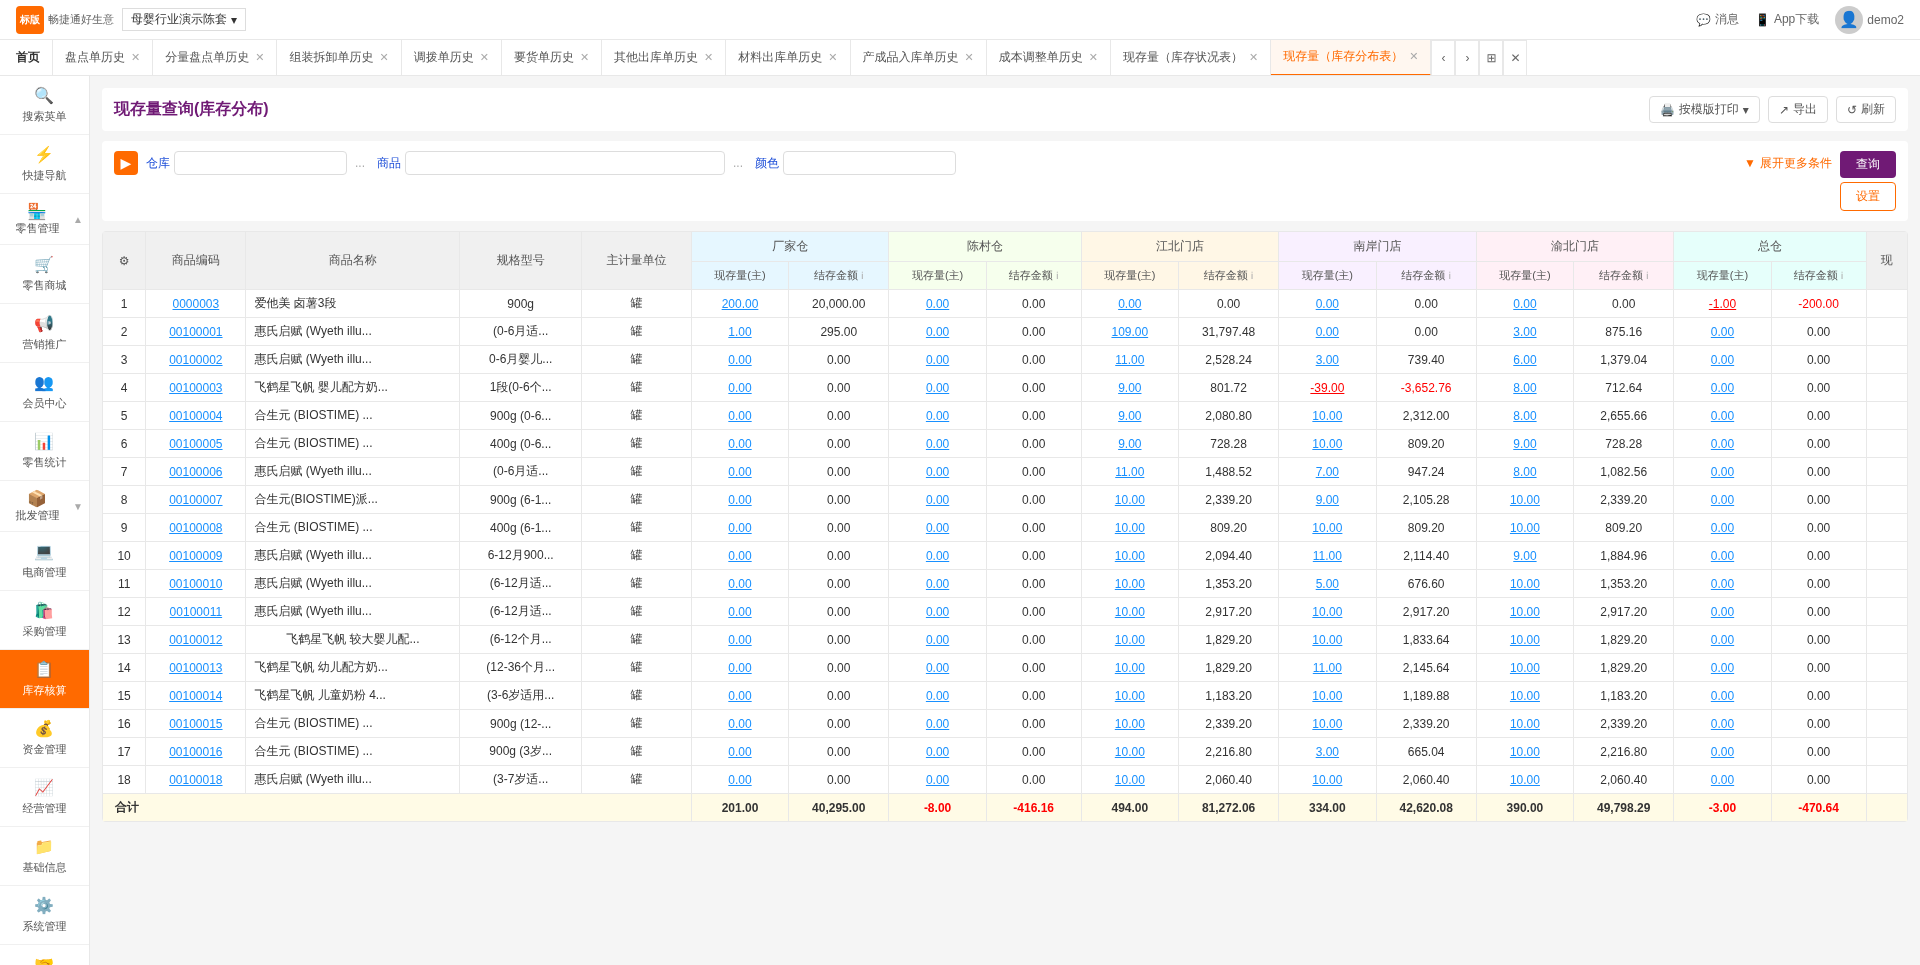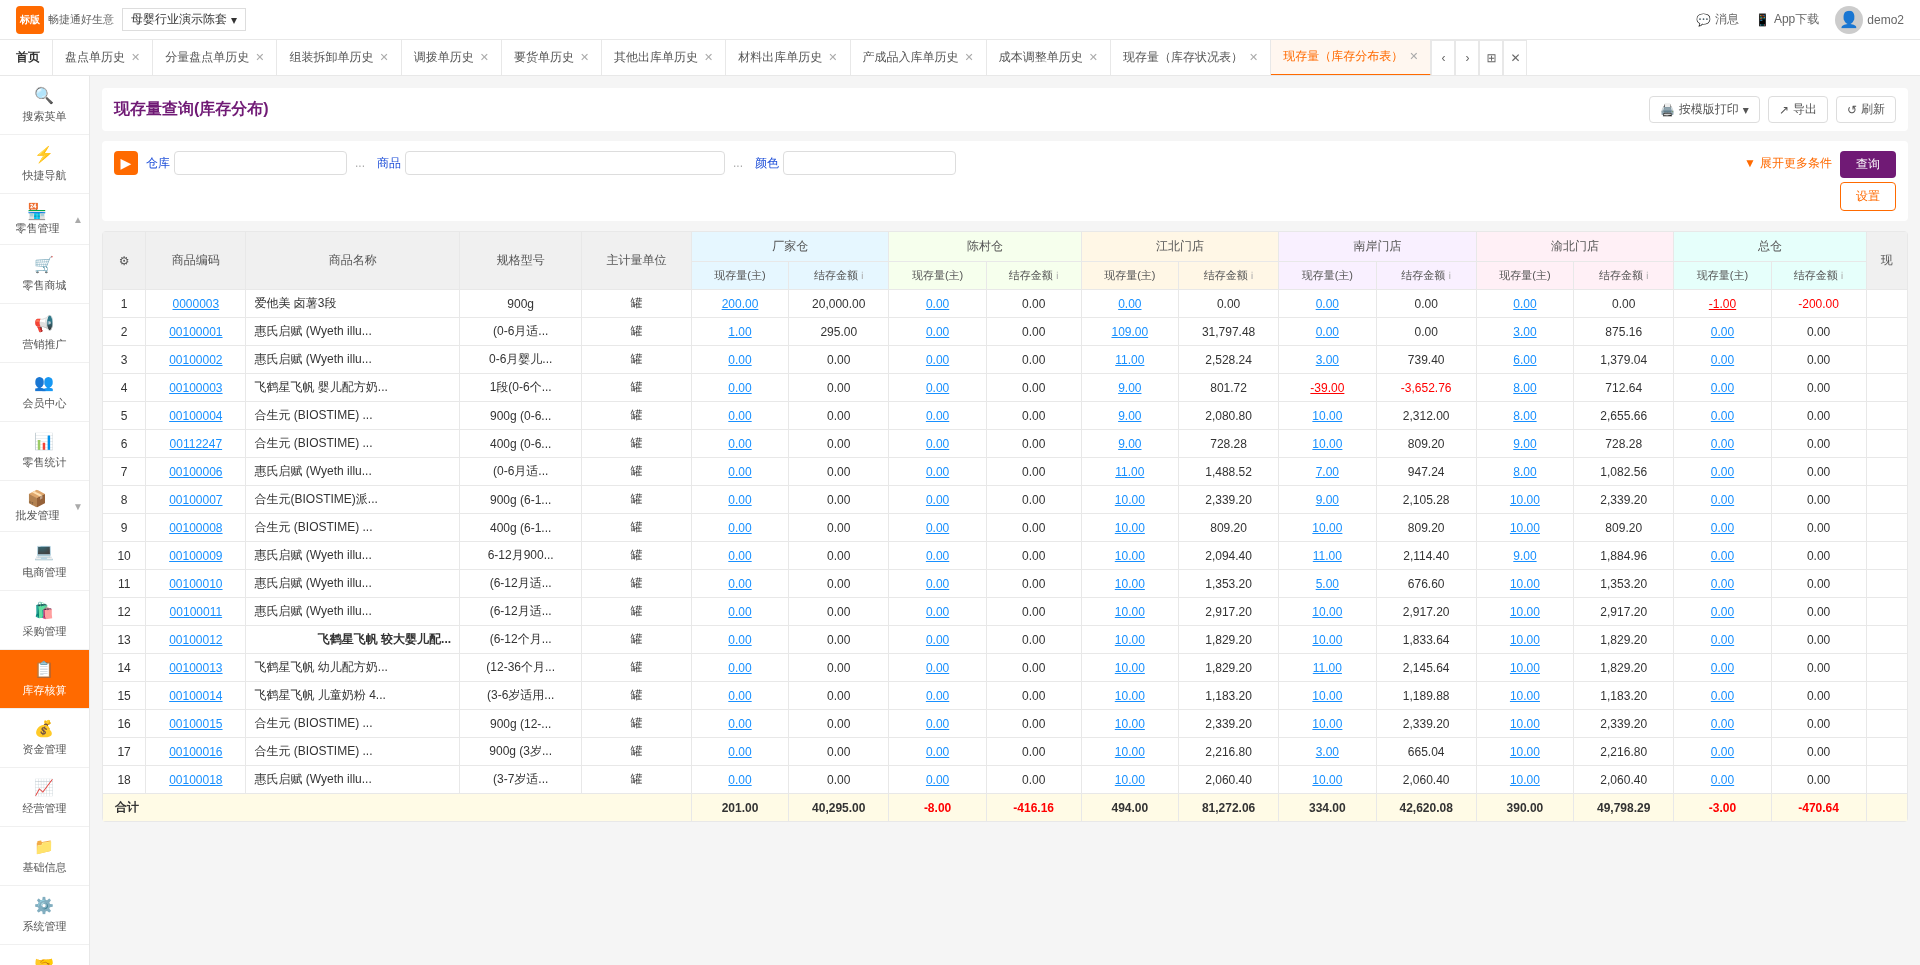--- a/index.html
+++ b/index.html
@@ -592,21 +592,21 @@
     <td><span class="link-text">10.00</span></td>
     <td>2,312.00</td>
     <td><span class="link-text">8.00</span></td>
     <td>2,655.66</td>
     <td><span class="link-text">0.00</span></td>
     <td>0.00</td>
     <td></td>
   </tr>
           <tr>
     <td>6</td>
-    <td><span class="link-text">00112247</span></td>
+    <td><span class="link-text">00100005</span></td>
     <td style="text-align:left;max-width:150px;overflow:hidden;text-overflow:ellipsis;">合生元 (BIOSTIME) ...</td>
     <td>400g (0-6...</td>
     <td>罐</td>
     <td><span class="link-text">0.00</span></td>
     <td>0.00</td>
     <td><span class="link-text">0.00</span></td>
     <td>0.00</td>
     <td><span class="link-text">9.00</span></td>
     <td>728.28</td>
     <td><span class="link-text">10.00</span></td>
@@ -733,21 +733,21 @@
     <td>2,917.20</td>
     <td><span class="link-text">10.00</span></td>
     <td>2,917.20</td>
     <td><span class="link-text">0.00</span></td>
     <td>0.00</td>
     <td></td>
   </tr>
           <tr>
     <td>13</td>
     <td><span class="link-text">00100012</span></td>
-    <td style="text-align:right;max-width:150px;overflow:hidden;text-overflow:ellipsis;font-weight:bold;">飞鹤星飞帆 较大婴儿配...</td>
+    <td style="text-align:center;max-width:150px;overflow:hidden;text-overflow:ellipsis;">飞鹤星飞帆 较大婴儿配...</td>
     <td>(6-12个月...</td>
     <td>罐</td>
     <td><span class="link-text">0.00</span></td>
     <td>0.00</td>
     <td><span class="link-text">0.00</span></td>
     <td>0.00</td>
     <td><span class="link-text">10.00</span></td>
     <td>1,829.20</td>
     <td><span class="link-text">10.00</span></td>
     <td>1,833.64</td>

